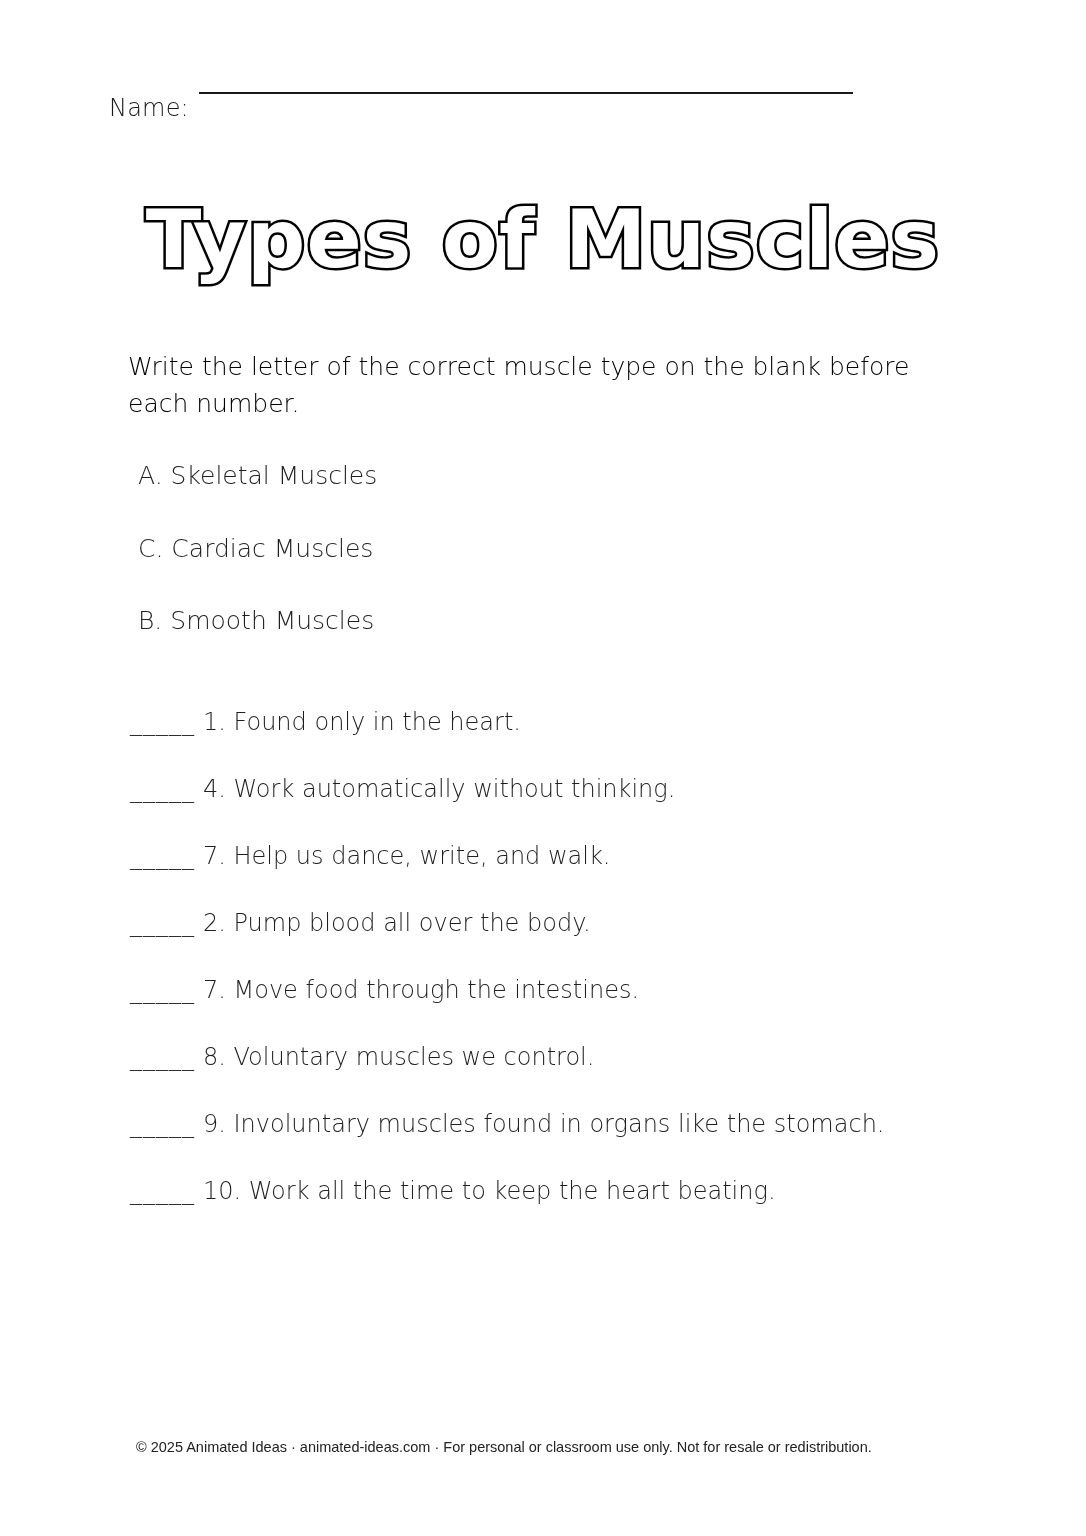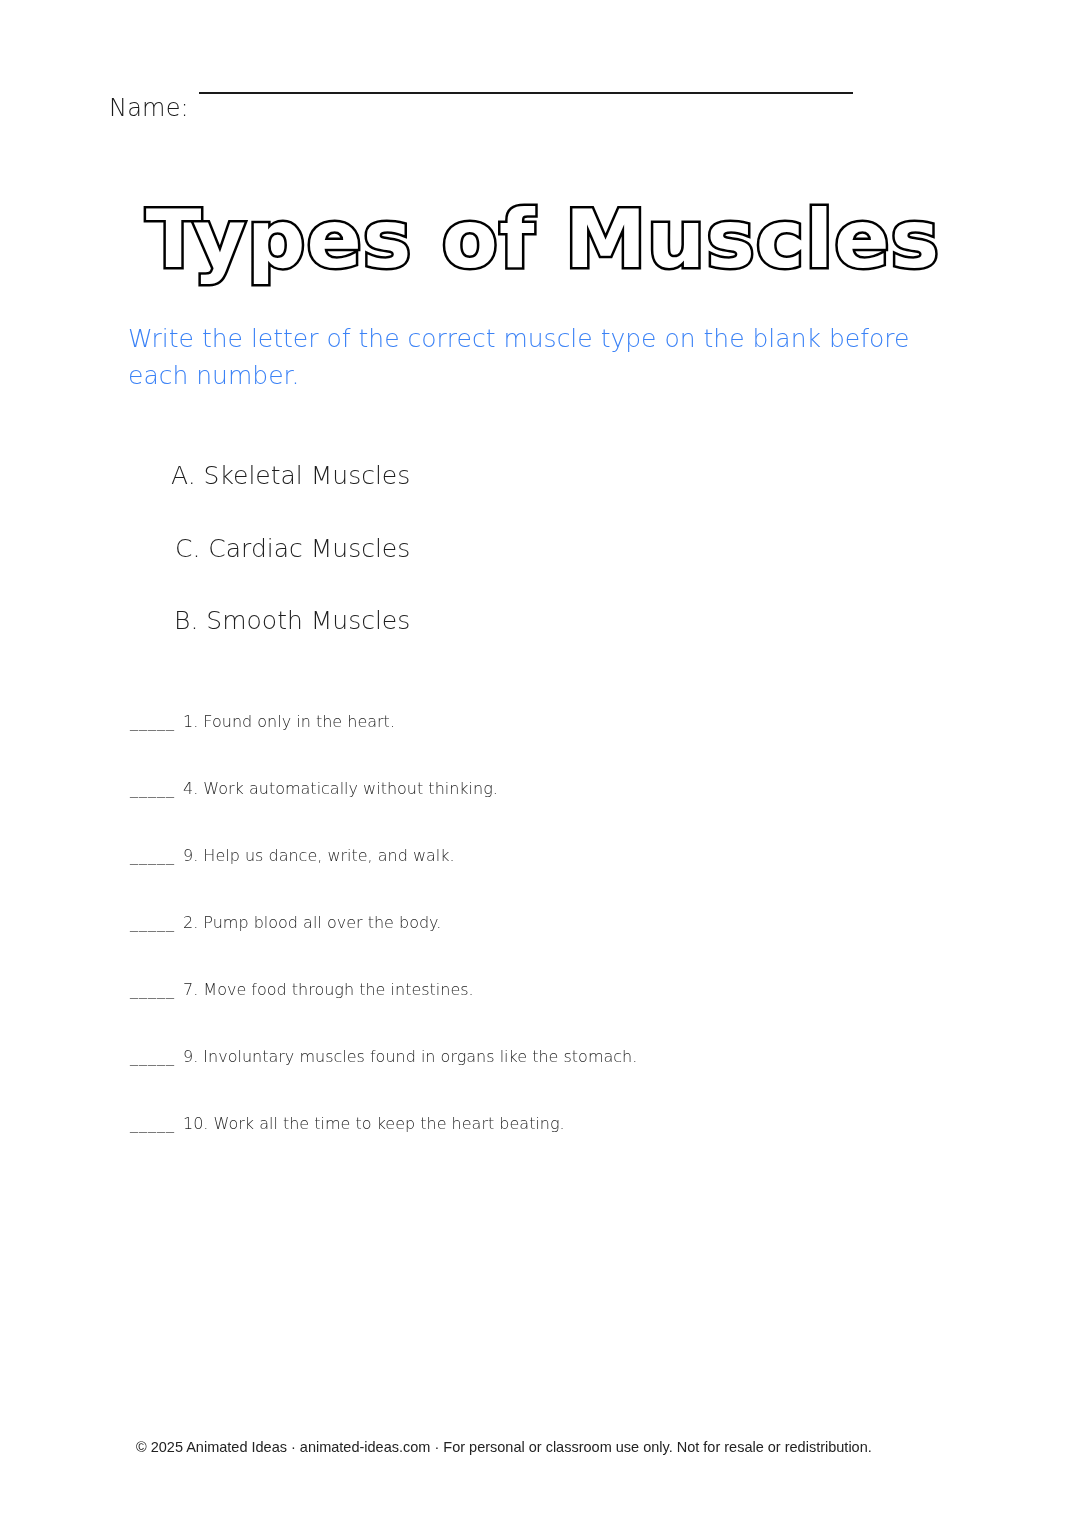--- a/index.html
+++ b/index.html
@@ -16,27 +16,27 @@
     }
     .title {
       position: absolute; left: 0; width: 1086px; top: 190px; text-align: center;
       font-family: "DejaVu Sans", sans-serif; font-weight: 900; font-size: 80px;
       color: #ffffff; letter-spacing: 1px; line-height: 100px;
       -webkit-text-stroke: 5px #000;
       paint-order: stroke fill;
       transform: scaleX(1.02);
     }
     .instructions {
-      position: absolute; left: 128px; top: 320px; width: 820px;
-      font-size: 25px; font-weight: 300; line-height: 37px; color: #3b82f6;
+      position: absolute; left: 128px; top: 348px; width: 820px;
+      font-size: 25px; font-weight: 300; line-height: 37px; color: #000000;
     }
-    .options { position: absolute; left: 171px; top: 456px; text-align: right; }
+    .options { position: absolute; left: 138px; top: 456px; }
     .option { font-size: 25px; font-weight: 300; height: 72.5px; line-height: 40px; color: #1f1f1f; }
     .questions { position: absolute; left: 130px; top: 703px; }
-    .question { font-size: 16px; font-weight: 300; height: 67px; line-height: 38px; color: #1f1f1f; white-space: nowrap; }
+    .question { font-size: 24px; font-weight: 300; height: 67px; line-height: 38px; color: #1f1f1f; white-space: nowrap; }
     .question .blank { letter-spacing: 1px; margin-right: 8px; }
     .footer {
       position: absolute; left: 0; width: 1086px; top: 1439px; text-align: center;
       font-family: "Liberation Sans", sans-serif; font-size: 14.5px; color: #222;
       padding-left: 0; box-sizing: border-box; margin-left: 8px;
     }
     .footer-inner { margin-left: 128px; text-align: left; }
   </style>
 </head>
 <body>
@@ -52,22 +52,23 @@
 
 <div class="options">
   <div class="option">A. Skeletal Muscles</div>
   <div class="option">C. Cardiac Muscles</div>
   <div class="option">B. Smooth Muscles</div>
 </div>
 
 <div class="questions">
   <div class="question"><span class="blank">_____</span><span>1. Found only in the heart.</span></div>
   <div class="question"><span class="blank">_____</span><span>4. Work automatically without thinking.</span></div>
-  <div class="question"><span class="blank">_____</span><span>9. Help us dance, write, and walk.</span></div>
+  <div class="question"><span class="blank">_____</span><span>7. Help us dance, write, and walk.</span></div>
   <div class="question"><span class="blank">_____</span><span>2. Pump blood all over the body.</span></div>
   <div class="question"><span class="blank">_____</span><span>7. Move food through the intestines.</span></div>
+  <div class="question"><span class="blank">_____</span><span>8. Voluntary muscles we control.</span></div>
   <div class="question"><span class="blank">_____</span><span>9. Involuntary muscles found in organs like the stomach.</span></div>
   <div class="question"><span class="blank">_____</span><span>10. Work all the time to keep the heart beating.</span></div>
 </div>
 
 <div class="footer">
   <div class="footer-inner">© 2025 Animated Ideas · animated-ideas.com · For personal or classroom use only. Not for resale or redistribution.</div>
 </div>
 
 </body></html>

